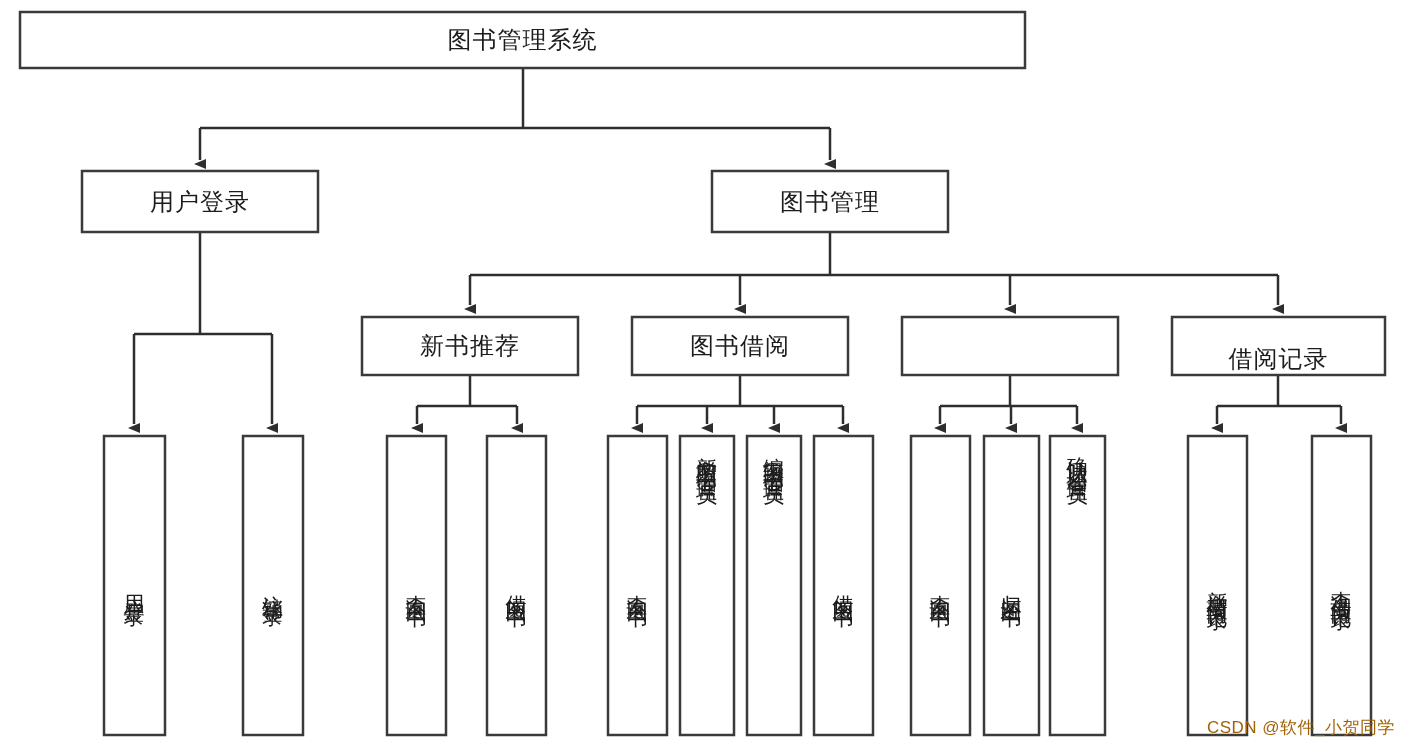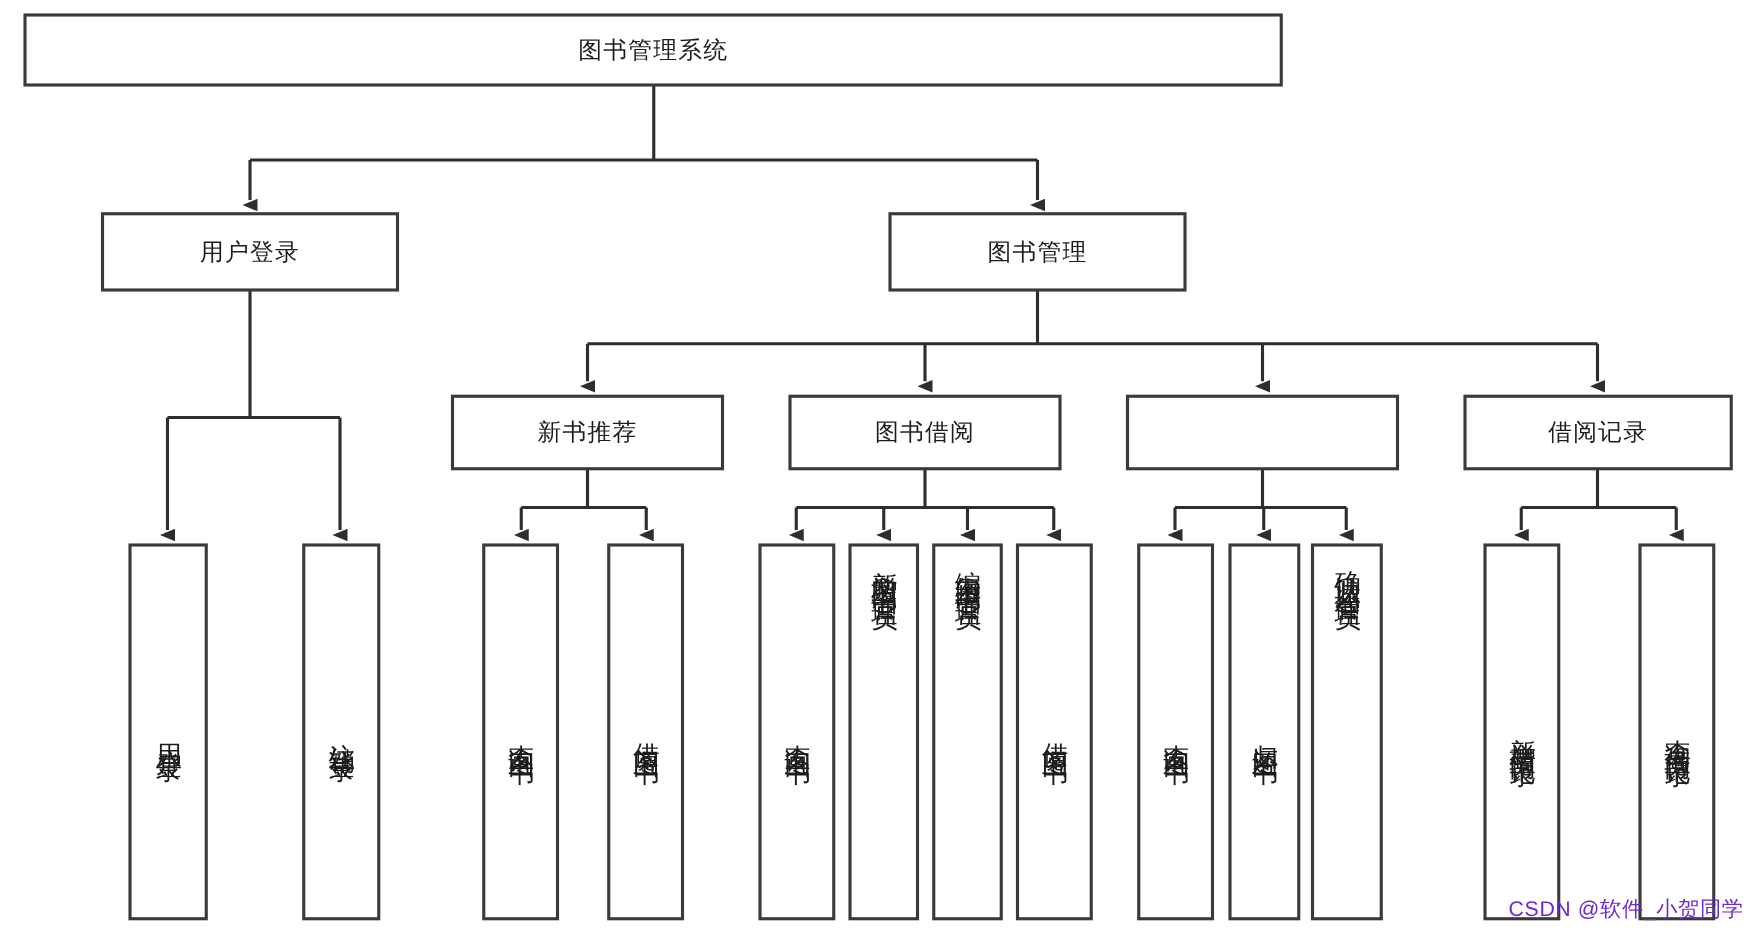--- a/index.html
+++ b/index.html
@@ -62,32 +62,32 @@
   }
   .hlabel-wrap {
     position: absolute;
     display: flex;
     align-items: center;
     justify-content: center;
     pointer-events: none;
   }
   .hlabel-text {
     font-family: "Liberation Sans", "DejaVu Sans", sans-serif;
-    font-size: 19px;
+    font-size: 24px;
     color: #1c1c1c;
     letter-spacing: 1px;
     white-space: nowrap;
   }
   #watermark {
     position: absolute;
     right: 10px;
     bottom: 8px;
     font-family: "Liberation Sans", "DejaVu Sans", sans-serif;
     font-size: 17px;
-    color: #6d28d9;
+    color: #a16207;
     letter-spacing: 0.5px;
     white-space: nowrap;
     pointer-events: none;
   }
 </style>
 </head>
 <body>
 
 <div id="diagram-root">
 
@@ -187,21 +187,21 @@
   <div class="hlabel-wrap" style="left:712px; top:171px; width:236px; height:61px;">
     <span class="hlabel-text">图书管理</span>
   </div>
 
   <div class="hlabel-wrap" style="left:362px; top:317px; width:216px; height:58px;">
     <span class="hlabel-text">新书推荐</span>
   </div>
   <div class="hlabel-wrap" style="left:632px; top:317px; width:216px; height:58px;justify-content:center;">
     <span class="hlabel-text">图书借阅</span>
   </div>
-  <div class="hlabel-wrap" style="left:1172px; top:317px; width:213px; height:58px;">
+  <div class="hlabel-wrap" style="left:1172px; top:317px; width:213px; height:58px;align-items:flex-end;">
     <span class="hlabel-text">借阅记录</span>
   </div>
 
   <div class="vlabel-wrap" style="left:104px; top:436px; width:61px; height:299px;">
     <span class="vlabel-text">用户登录</span>
   </div>
   <div class="vlabel-wrap" style="left:243px; top:436px; width:60px; height:299px;">
     <span class="vlabel-text">注销登录</span>
   </div>
   <div class="vlabel-wrap" style="left:387px; top:436px; width:59px; height:299px;">

